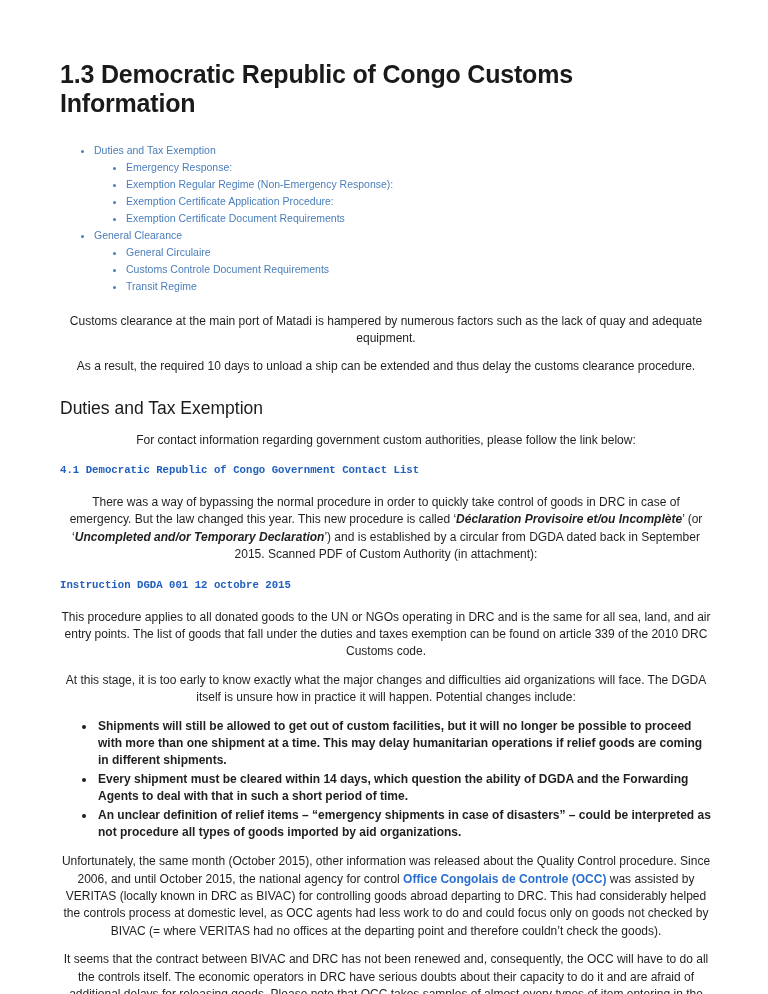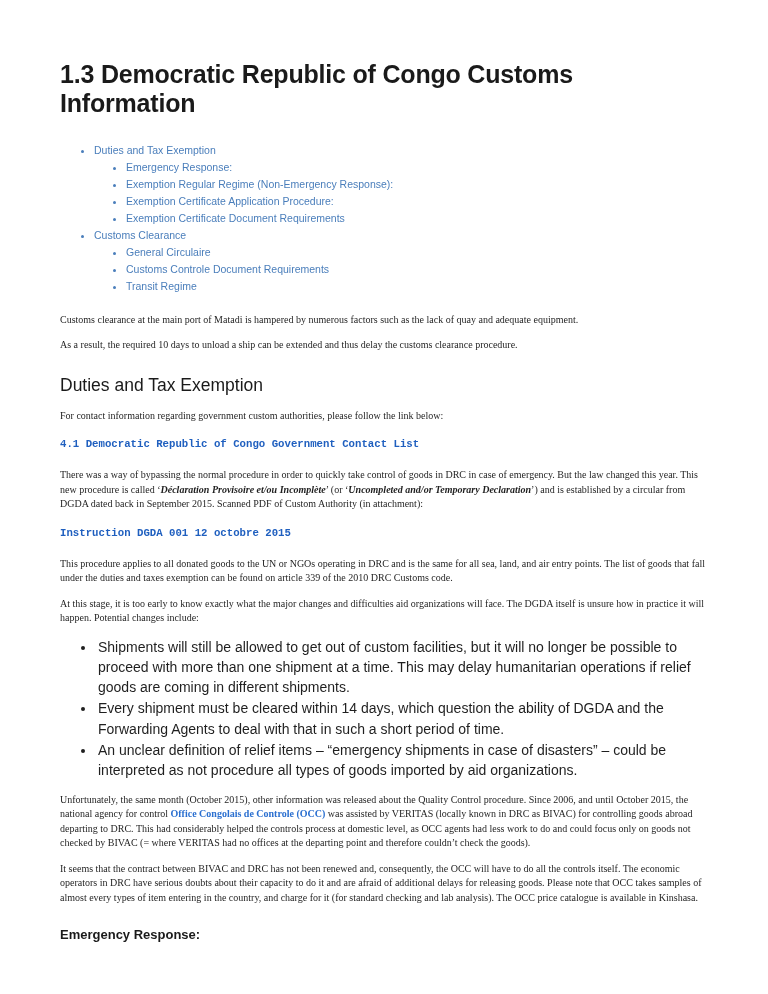--- a/index.html
+++ b/index.html
@@ -57,26 +57,25 @@
     line-height: 1.62;
     color: #4a7ebb;
   }
   ul.toc a.toclink {
     color: #4a7ebb;
     text-decoration: none;
   }
 
   
   p.body {
-    font-size: 10px;
+    font-size: 12px;
     line-height: 1.45;
     color: #1f1f1f;
     margin: 0 0 11px 0;
-    text-align: left;
-    font-family: Liberation Serif, serif;
+    text-align: center;
   }
 
   h2.sec {
     font-size: 17.5px;
     font-weight: normal;
     color: #1a1a1a;
     margin: 22px 0 13px 0;
     line-height: 1.2;
   }
   h3.sub {
@@ -104,46 +103,47 @@
 
   em.bi { font-weight: bold; font-style: italic; }
 
   
   ul.bullets {
     margin: 11px 0 12px 22px;
     padding-left: 14px;
     list-style: disc;
   }
   ul.bullets > li {
-    font-size: 14px;
+    font-size: 12px;
     line-height: 1.45;
     color: #1f1f1f;
     margin-bottom: 1px;
     padding-left: 2px;
+    font-weight: bold;
   }
 </style>
 </head>
 <body>
 
 <div class="page">
 
   <h1 class="doc-title">1.3 Democratic Republic of Congo Customs Information</h1>
 
   <ul class="toc">
     <li>
       <a class="toclink" href="#">Duties and Tax Exemption</a>
       <ul>
         <li><a class="toclink" href="#">Emergency Response:</a></li>
         <li><a class="toclink" href="#">Exemption Regular Regime (Non-Emergency Response):</a></li>
         <li><a class="toclink" href="#">Exemption Certificate Application Procedure:</a></li>
         <li><a class="toclink" href="#">Exemption Certificate Document Requirements</a></li>
       </ul>
     </li>
     <li>
-      <a class="toclink" href="#">Customs Clearance</a>
+      <a class="toclink" href="#">General Clearance</a>
       <ul>
         <li><a class="toclink" href="#">General Circulaire</a></li>
         <li><a class="toclink" href="#">Customs Controle Document Requirements</a></li>
         <li><a class="toclink" href="#">Transit Regime</a></li>
       </ul>
     </li>
   </ul>
 
   <p class="body">Customs clearance at the main port of Matadi is hampered by numerous factors such as the lack of quay and adequate equipment.</p>
   <p class="body">As a result, the required 10 days to unload a ship can be extended and thus delay the customs clearance procedure.</p>

